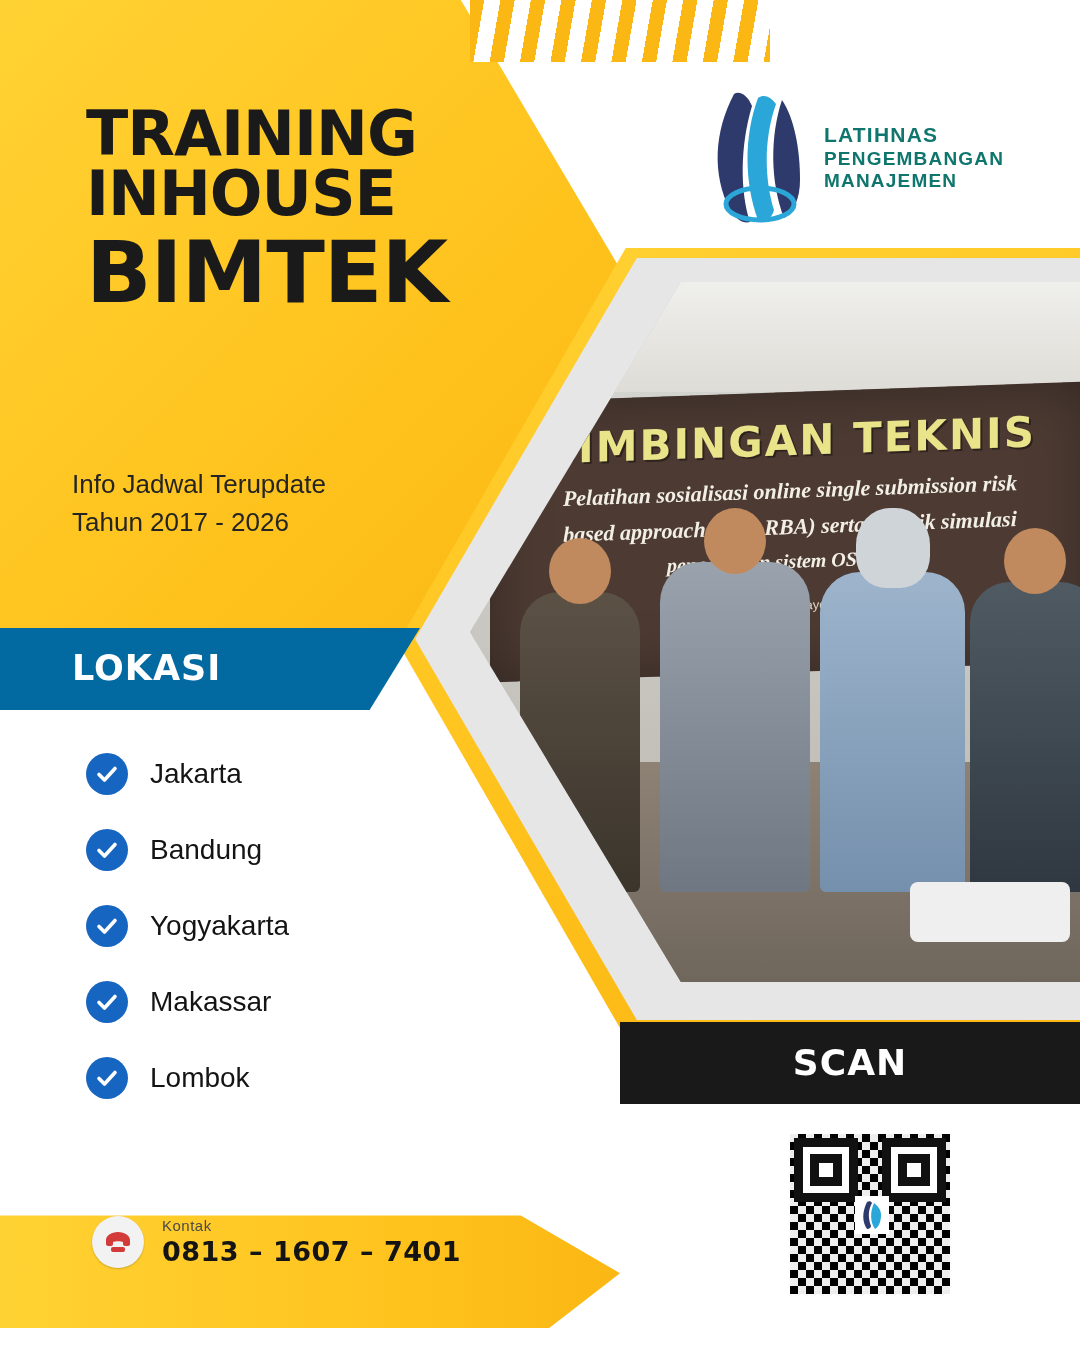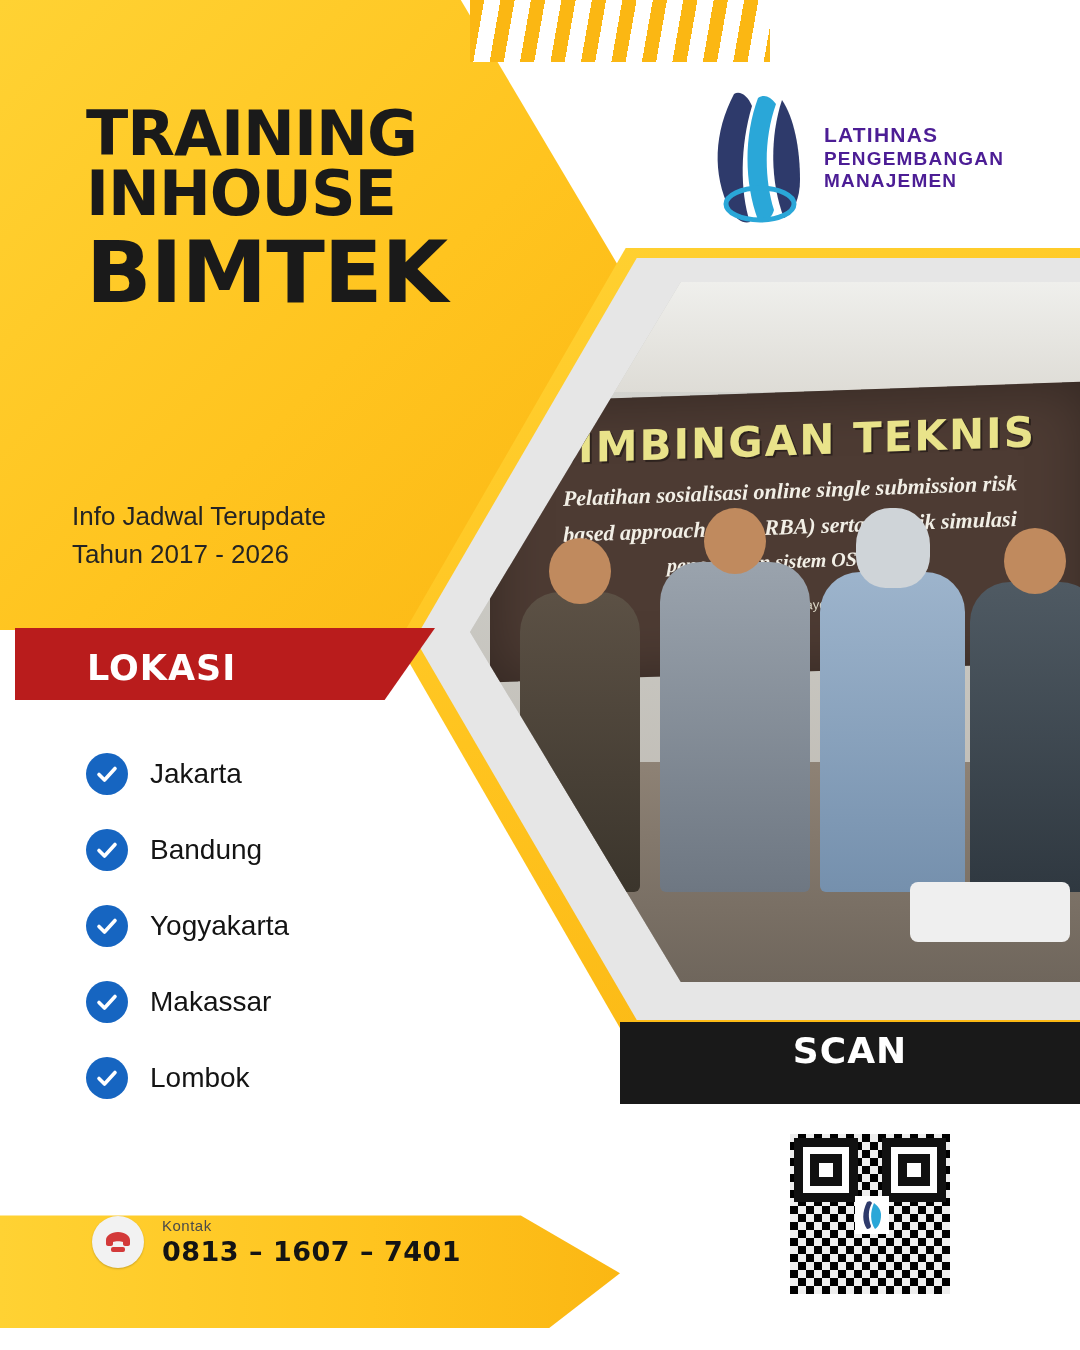--- a/index.html
+++ b/index.html
@@ -146,21 +146,21 @@
   .logo-wrap {
     position: absolute;
     left: 700px; top: 88px;
     display: flex;
     align-items: center;
     gap: 16px;
   }
   .logo-mark { width: 108px; height: 140px; }
   .logo-text {
     line-height: 1.18;
-    color: #4c1d95;
+    color: #0f766e;
     font-weight: bold;
     font-size: 19px;
     letter-spacing: 1.2px;
   }
   .logo-text .l1 { font-size: 21px; }
 
   
   .headline {
     position: absolute;
     left: 70px; top: 104px;
@@ -181,32 +181,32 @@
     font-weight: bold;
     font-size: 86px;
     line-height: 1.0;
     letter-spacing: -1px;
     color: #1a1a1a;
     margin-top: 6px;
     text-transform: uppercase;
   }
   .sub {
     position: absolute;
-    left: 72px; top: 498px;
+    left: 72px; top: 466px;
     font-size: 26px;
     color: #242424;
     line-height: 1.45;
   }
 
   
   .lokasi-bar {
     position: absolute;
-    left: 15px; top: 628px;
-    width: 420px; height: 72px;
-    background: #b91c1c;
+    left: 0; top: 628px;
+    width: 420px; height: 82px;
+    background: #0369a1;
     clip-path: polygon(0 0, 100% 0, 88% 100%, 0 100%);
   }
   .lokasi-bar span {
     position: absolute;
     left: 72px; top: 20px;
     color: #ffffff;
     font-family: "DejaVu Sans", sans-serif;
     font-weight: bold;
     font-size: 35px;
     letter-spacing: 1px;
@@ -242,21 +242,21 @@
 
   
   .scan-bar {
     position: absolute;
     left: 620px; top: 1022px;
     width: 460px; height: 82px;
     background: #191919;
   }
   .scan-bar span {
     position: absolute;
-    left: 0; right: 0; top: 8px;
+    left: 0; right: 0; top: 20px;
     text-align: center;
     color: #ffffff;
     font-family: "DejaVu Sans", sans-serif;
     font-weight: bold;
     font-size: 36px;
     letter-spacing: 1px;
   }
   .qr {
     position: absolute;
     left: 790px; top: 1134px;

